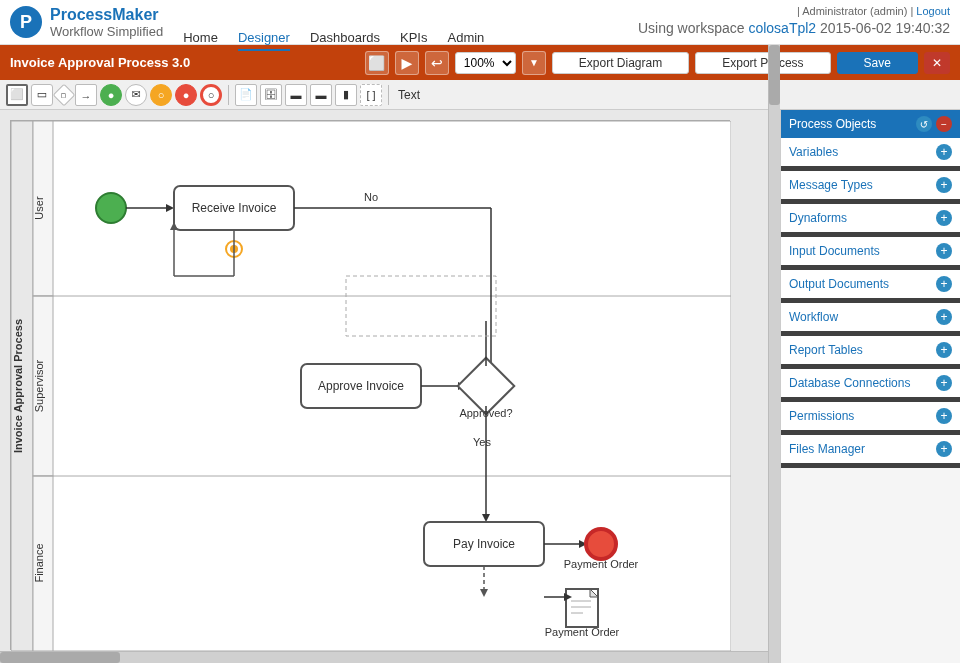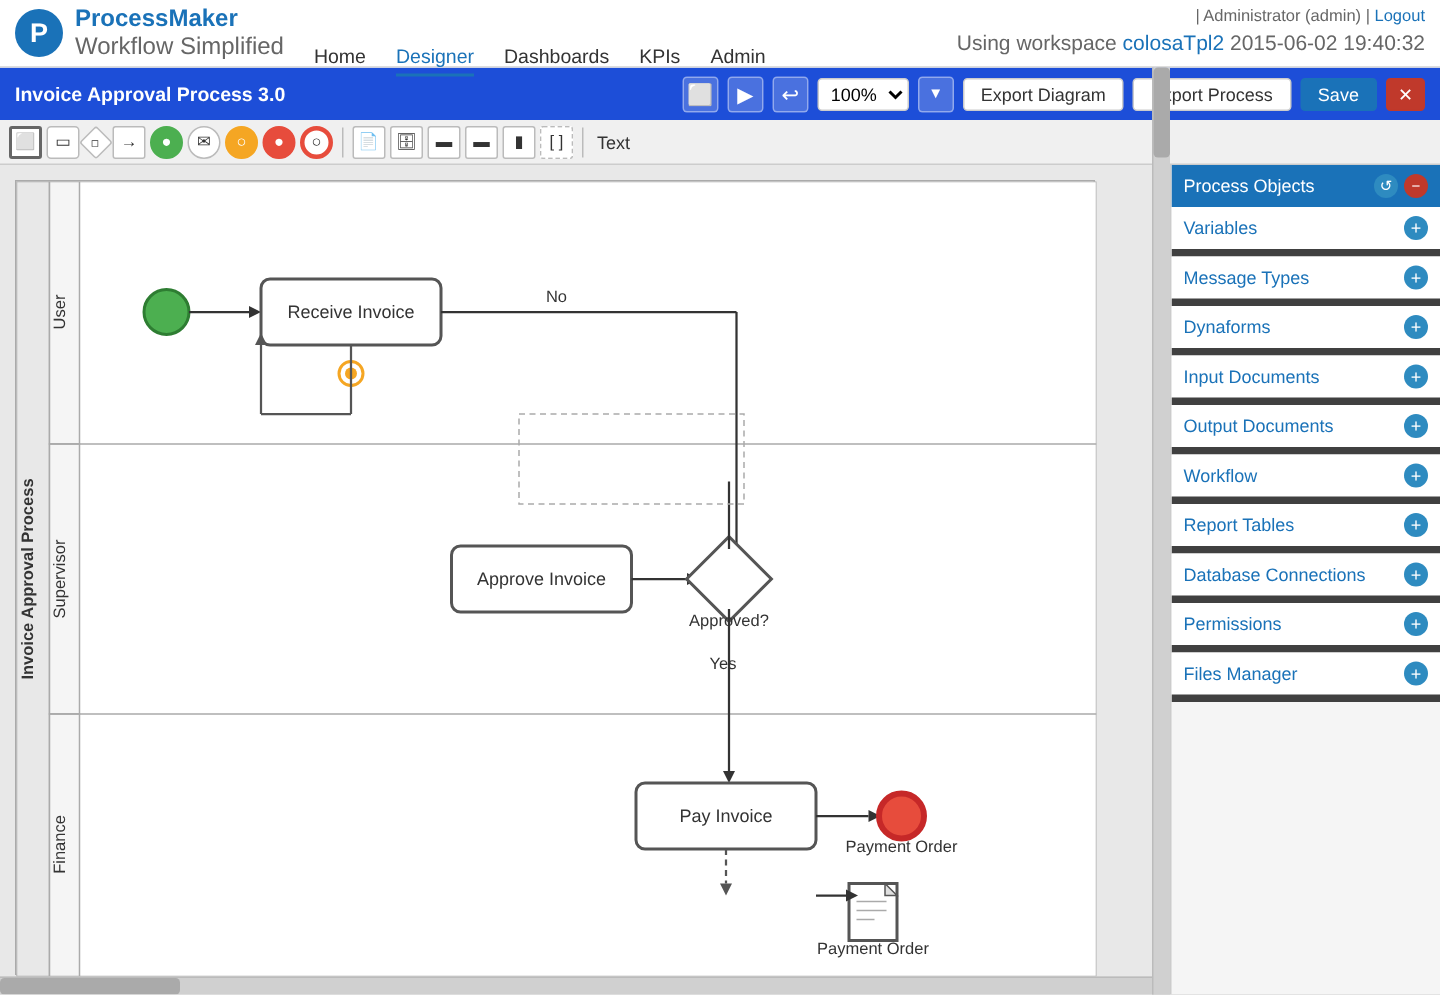--- a/index.html
+++ b/index.html
@@ -23,45 +23,45 @@
     #logo-circle {
       width: 32px; height: 32px;
       background: #1a72b8;
       border-radius: 50%;
       display: flex; align-items: center; justify-content: center;
       margin-right: 8px;
     }
     #logo-circle span { color: white; font-size: 18px; font-weight: bold; }
     #logo-text { line-height: 1.2; }
     #logo-text .brand { font-size: 16px; font-weight: bold; color: #1a72b8; }
-    #logo-text .sub { font-size: 16px; color: #666; }
+    #logo-text .sub { font-size: 13px; color: #666; }
     #nav-links { display: flex; gap: 20px; flex: 1; margin-top: 32px; }
     .nav-link { color: #333; text-decoration: none; font-size: 13px; padding: 4px 0; }
     .nav-link.active { color: #1a72b8; border-bottom: 2px solid #1a72b8; }
     #user-info { font-size: 11px; color: #666; position: absolute; right: 10px; top: 5px; }
     #user-info a { color: #1a72b8; text-decoration: none; }
     #workspace-info { font-size: 14px; color: #666; position: absolute; right: 10px; top: 20px; }
     #workspace-info a { color: #1a72b8; text-decoration: none; }
 
     
     #process-bar {
-      background: #1d4ed8;
+      background: #c2410c;
       height: 35px;
       display: flex;
       align-items: center;
       padding: 0 10px;
       color: white;
     }
     #process-title { font-size: 13px; font-weight: bold; flex: 1; }
     #process-bar-actions { display: flex; align-items: center; gap: 6px; }
     .bar-btn {
       background: #fff;
       border: 1px solid #ccc;
       border-radius: 3px;
-      padding: 3px 11px;
+      padding: 3px 26px;
       font-size: 12px;
       cursor: pointer;
       color: #333;
     }
     .bar-btn.primary { background: #1a72b8; color: white; border-color: #1a72b8; }
     .bar-btn.danger { background: #c0392b; color: white; border-color: #c0392b; }
     #zoom-select {
       background: #fff;
       border: 1px solid #ccc;
       padding: 2px 4px;

